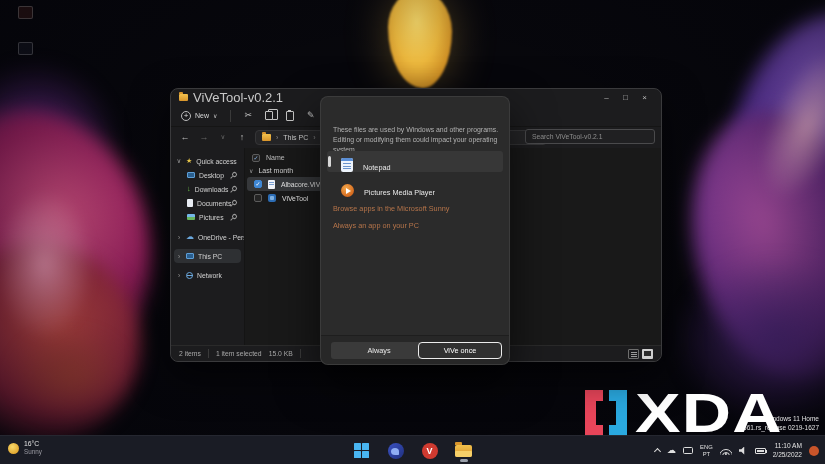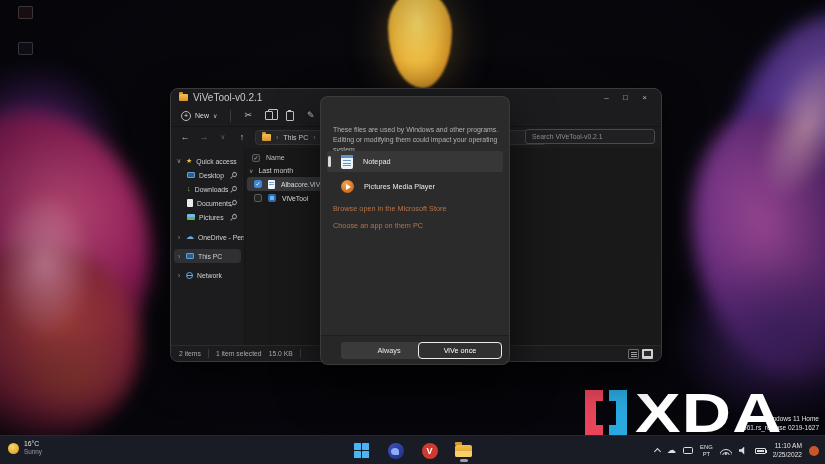--- a/index.html
+++ b/index.html
@@ -27,21 +27,21 @@
 .xda{position:absolute;left:585px;top:390px;display:flex;align-items:center;z-index:6}
 .brk{width:18px;height:46px}
 .brk.l{border-left:11px solid #e8455a;border-top:11px solid #e8455a;border-bottom:11px solid #e8455a;margin-right:6px}
 .brk.r{border-right:11px solid #2aa9e0;border-top:11px solid #2aa9e0;border-bottom:11px solid #2aa9e0;margin-right:8px}
 .xda-text{font-size:56px;font-weight:bold;color:#fff;line-height:46px;letter-spacing:1px;display:inline-block;transform:scaleX(1.22);transform-origin:left center}
 
 .win{position:absolute;left:170px;top:88px;width:492px;height:274px;background:#1c1c1e;border:1px solid #3a3a3c;border-radius:8px;box-shadow:0 14px 38px rgba(0,0,0,.6);z-index:10;font-size:7px;color:#cfcfcf}
 .titlebar{position:absolute;left:0;top:0;right:0;height:16px;display:flex;align-items:center;padding:0 8px;gap:5px}
 .mini-folder{width:9px;height:7px;background:linear-gradient(#f2c14d,#d9952b);border-radius:1px;position:relative}
 .mini-folder::before{content:"";position:absolute;left:0;top:-2px;width:4px;height:2px;background:#d9952b;border-radius:1px 1px 0 0}
-.title-text{font-size:10px;color:#c8c8c8}
+.title-text{font-size:13px;color:#c8c8c8}
 .win-controls{margin-left:auto;display:flex;gap:2px}
 .wc{width:17px;height:14px;display:flex;align-items:center;justify-content:center;font-size:8px;color:#bbb;border-radius:3px}
 .toolbar{position:absolute;left:0;top:16px;right:0;height:22px;display:flex;align-items:center;padding:0 10px;gap:13px;border-bottom:1px solid #151515}
 .newbtn{display:flex;align-items:center;gap:4px;color:#d8d8d8}
 .plus-circle{width:10px;height:10px;border:1px solid #bbb;border-radius:50%;display:flex;align-items:center;justify-content:center;font-size:8px;line-height:1;color:#ddd}
 .tb-ico{font-size:9px;color:#c4c4c4;line-height:1}
 .copy-ico{width:8px;height:9px;border:1px solid #c4c4c4;border-radius:1px;position:relative;background:#1c1c1e}
 .copy-ico::before{content:"";position:absolute;left:2px;top:-3px;width:8px;height:9px;border:1px solid #c4c4c4;border-radius:1px;z-index:-1}
 .paste-ico{width:8px;height:10px;border:1px solid #c4c4c4;border-radius:1px;position:relative}
 .paste-ico::before{content:"";position:absolute;left:1.5px;top:-2px;width:3px;height:2px;background:#c4c4c4}
@@ -84,33 +84,33 @@
 .viewtoggles{margin-left:auto;display:flex;gap:3px;align-items:center}
 .vt1{width:11px;height:10px;border:1px solid #6e6e6e;border-radius:1px;padding:2px 1.5px}
 .vt1 i{display:block;height:1px;background:#9a9a9a;margin-bottom:1.2px}
 .vt2{width:11px;height:10px;background:#cfcfcf;border-radius:1px;position:relative}
 .vt2::after{content:"";position:absolute;inset:2.2px;background:#2a2a2a}
 
 .dialog{position:absolute;left:320px;top:96px;width:190px;height:269px;background:#2b2b2b;border:1px solid rgba(255,255,255,.08);border-radius:8px;box-shadow:0 18px 44px rgba(0,0,0,.65);z-index:20;color:#e6e6e6}
 .d-title{position:absolute;left:12px;top:13px;font-size:9px;font-weight:bold;color:#fff;white-space:nowrap}
 .d-desc{position:absolute;left:12px;top:28px;width:166px;font-size:6.9px;line-height:1.45;color:#b2b2b2}
 .d-list{position:absolute;left:6px;top:54px;right:6px}
-.d-row{height:21px;display:flex;align-items:center;gap:10px;padding-left:14px;border-radius:3px;position:relative;margin-bottom:4px}
+.d-row{height:21px;display:flex;align-items:flex-end;gap:10px;padding-left:14px;border-radius:3px;position:relative;margin-bottom:4px}
 .d-row.sel{background:#373737}
 .d-row.sel::before{content:"";position:absolute;left:1px;top:5px;width:2.5px;height:11px;border-radius:2px;background:#d8d8d8}
 .d-row .app-name{font-size:7.3px;color:#e8e8e8}
 .np-ico{width:12px;height:14px;background:#eef4fc;border-radius:2px;position:relative;overflow:hidden;flex:0 0 auto}
 .np-ico::before{content:"";position:absolute;left:0;top:0;right:0;height:3px;background:#5b8fd6}
 .np-ico::after{content:"";position:absolute;left:2px;top:5px;width:8px;height:7px;background:repeating-linear-gradient(#6b94cc 0 1px,transparent 1px 2.6px)}
 .wmp-ico{width:13px;height:13px;border-radius:50%;background:radial-gradient(circle at 38% 32%,#f2a64a,#d4691e 72%);position:relative;flex:0 0 auto}
 .wmp-ico::after{content:"";position:absolute;left:5px;top:3.6px;border-left:5px solid #fff;border-top:3px solid transparent;border-bottom:3px solid transparent}
 .d-link{position:absolute;left:12px;font-size:7.3px;color:#b5744a;white-space:nowrap}
 .d-footer{position:absolute;left:0;right:0;bottom:0;height:29px;background:#272727;border-top:1px solid #1e1e1e;border-radius:0 0 8px 8px}
 .btn{position:absolute;top:6px;height:17px;display:flex;align-items:center;justify-content:center;font-size:7.3px;border-radius:3px}
-.btn.always{left:20px;width:96px;background:#3a3a3a;color:#e8e8e8}
+.btn.always{left:10px;width:96px;background:#3a3a3a;color:#e8e8e8}
 .btn.justonce{left:97px;width:84px;background:#303030;border:1.5px solid #ececec;border-radius:4px;color:#fff}
 
 .taskbar{position:absolute;left:0;bottom:0;width:825px;height:29px;background:rgba(27,29,39,.96);border-top:1px solid rgba(255,255,255,.05);z-index:30;display:flex;align-items:center}
 .weather{position:absolute;left:8px;top:4px;display:flex;align-items:center;gap:5px}
 .sun{width:11px;height:11px;border-radius:50%;background:radial-gradient(circle at 40% 35%,#f8d96a,#dfa22a 80%)}
 .wx-t{font-size:6.8px;color:#e2e2e2;line-height:1.25}
 .wx-c{font-size:6.3px;color:#9a9aa2;line-height:1.2}
 .tb-center{position:absolute;left:50%;top:0;height:29px;transform:translateX(-50%);display:flex;align-items:center;gap:12px}
 .tb-btn{width:22px;height:24px;display:flex;align-items:center;justify-content:center;border-radius:4px;position:relative}
 .start-ico{display:grid;grid-template-columns:7px 7px;grid-template-rows:7px 7px;gap:1.5px}
@@ -290,22 +290,22 @@
   <div class="d-list">
     <div class="d-row sel">
       <span class="np-ico"></span>
       <span class="app-name">Notepad</span>
     </div>
     <div class="d-row">
       <span class="wmp-ico"></span>
       <span class="app-name">Pictures Media Player</span>
     </div>
   </div>
-  <div class="d-link" style="top:107px">Browse open in the Microsoft Store</div>
-  <div class="d-link" style="top:124px">Choose an app on them PC</div>
+  <div class="d-link" style="top:107px">Browse apps in the Microsoft Sunny</div>
+  <div class="d-link" style="top:124px">Always an app on your PC</div>
   <div class="d-footer">
     <div class="btn always">Always</div>
     <div class="btn justonce">ViVe once</div>
   </div>
 </div>
 
 <div class="taskbar">
   <div class="weather">
     <span class="sun"></span>
     <span>

